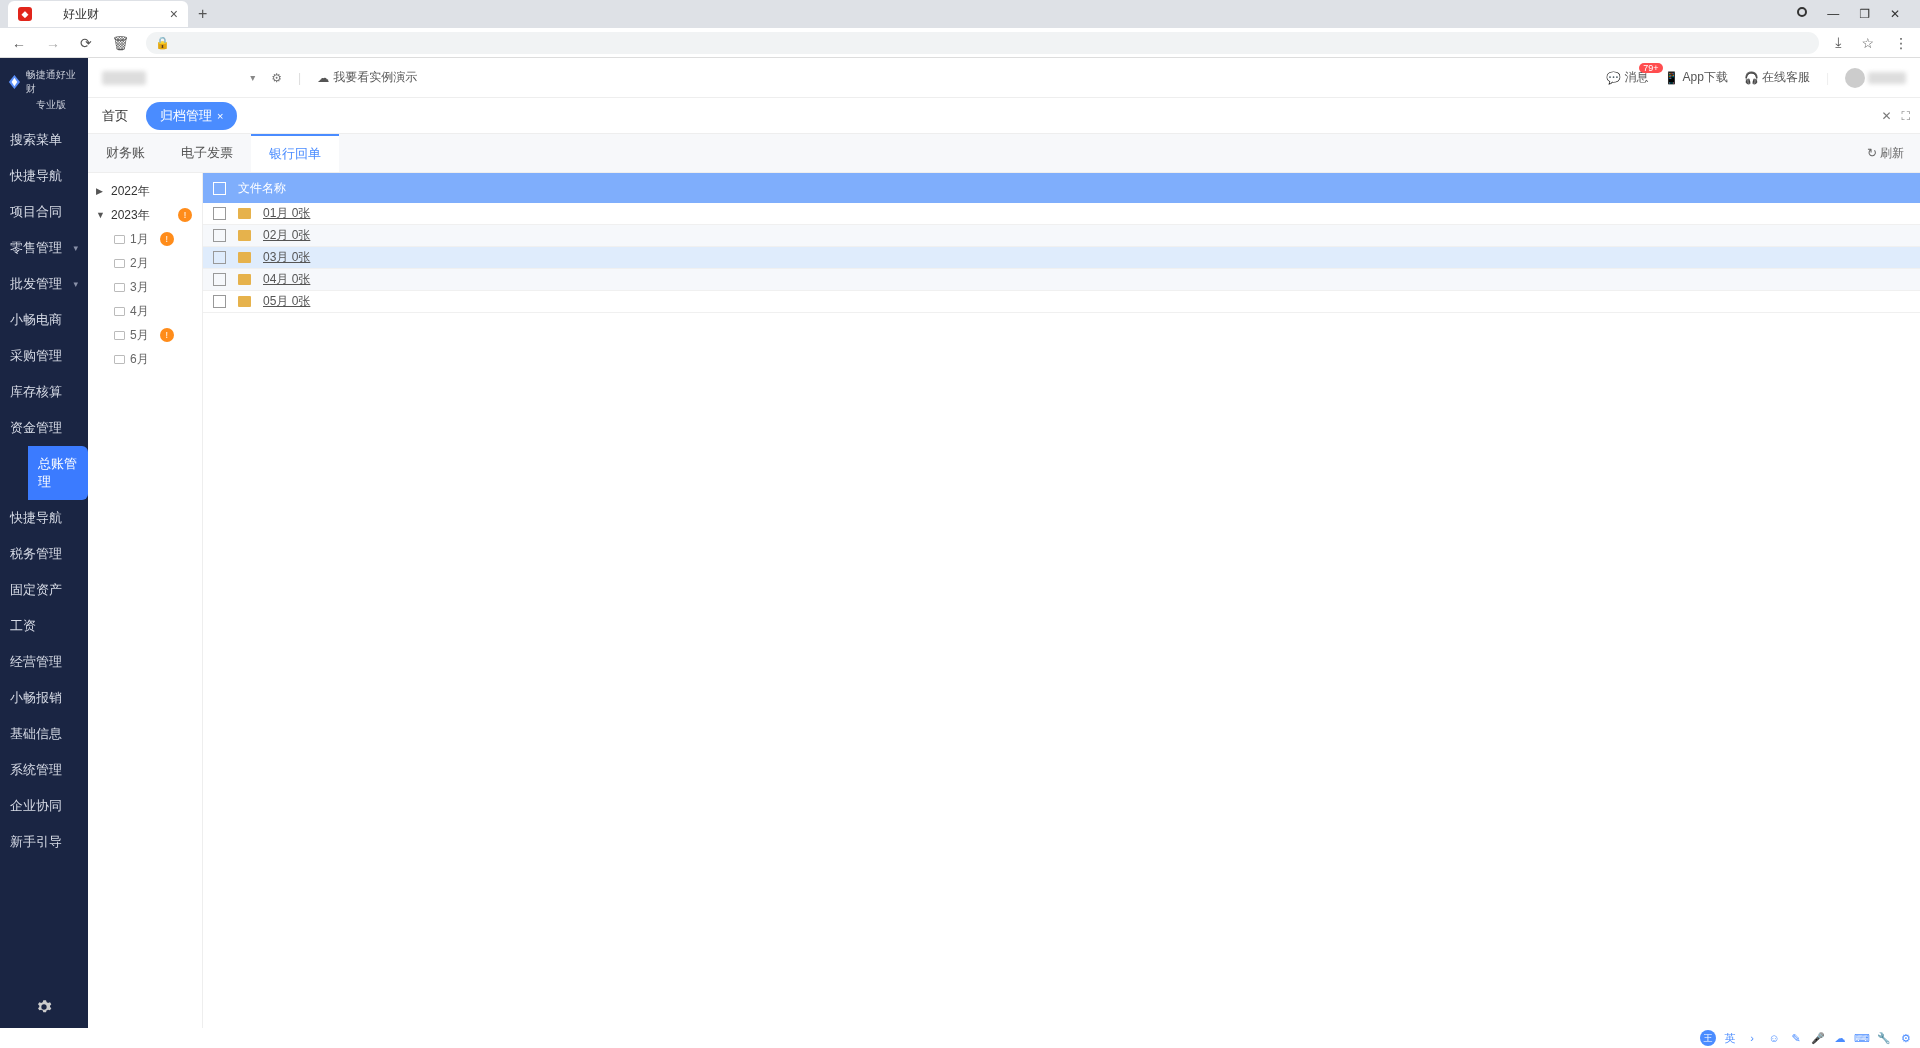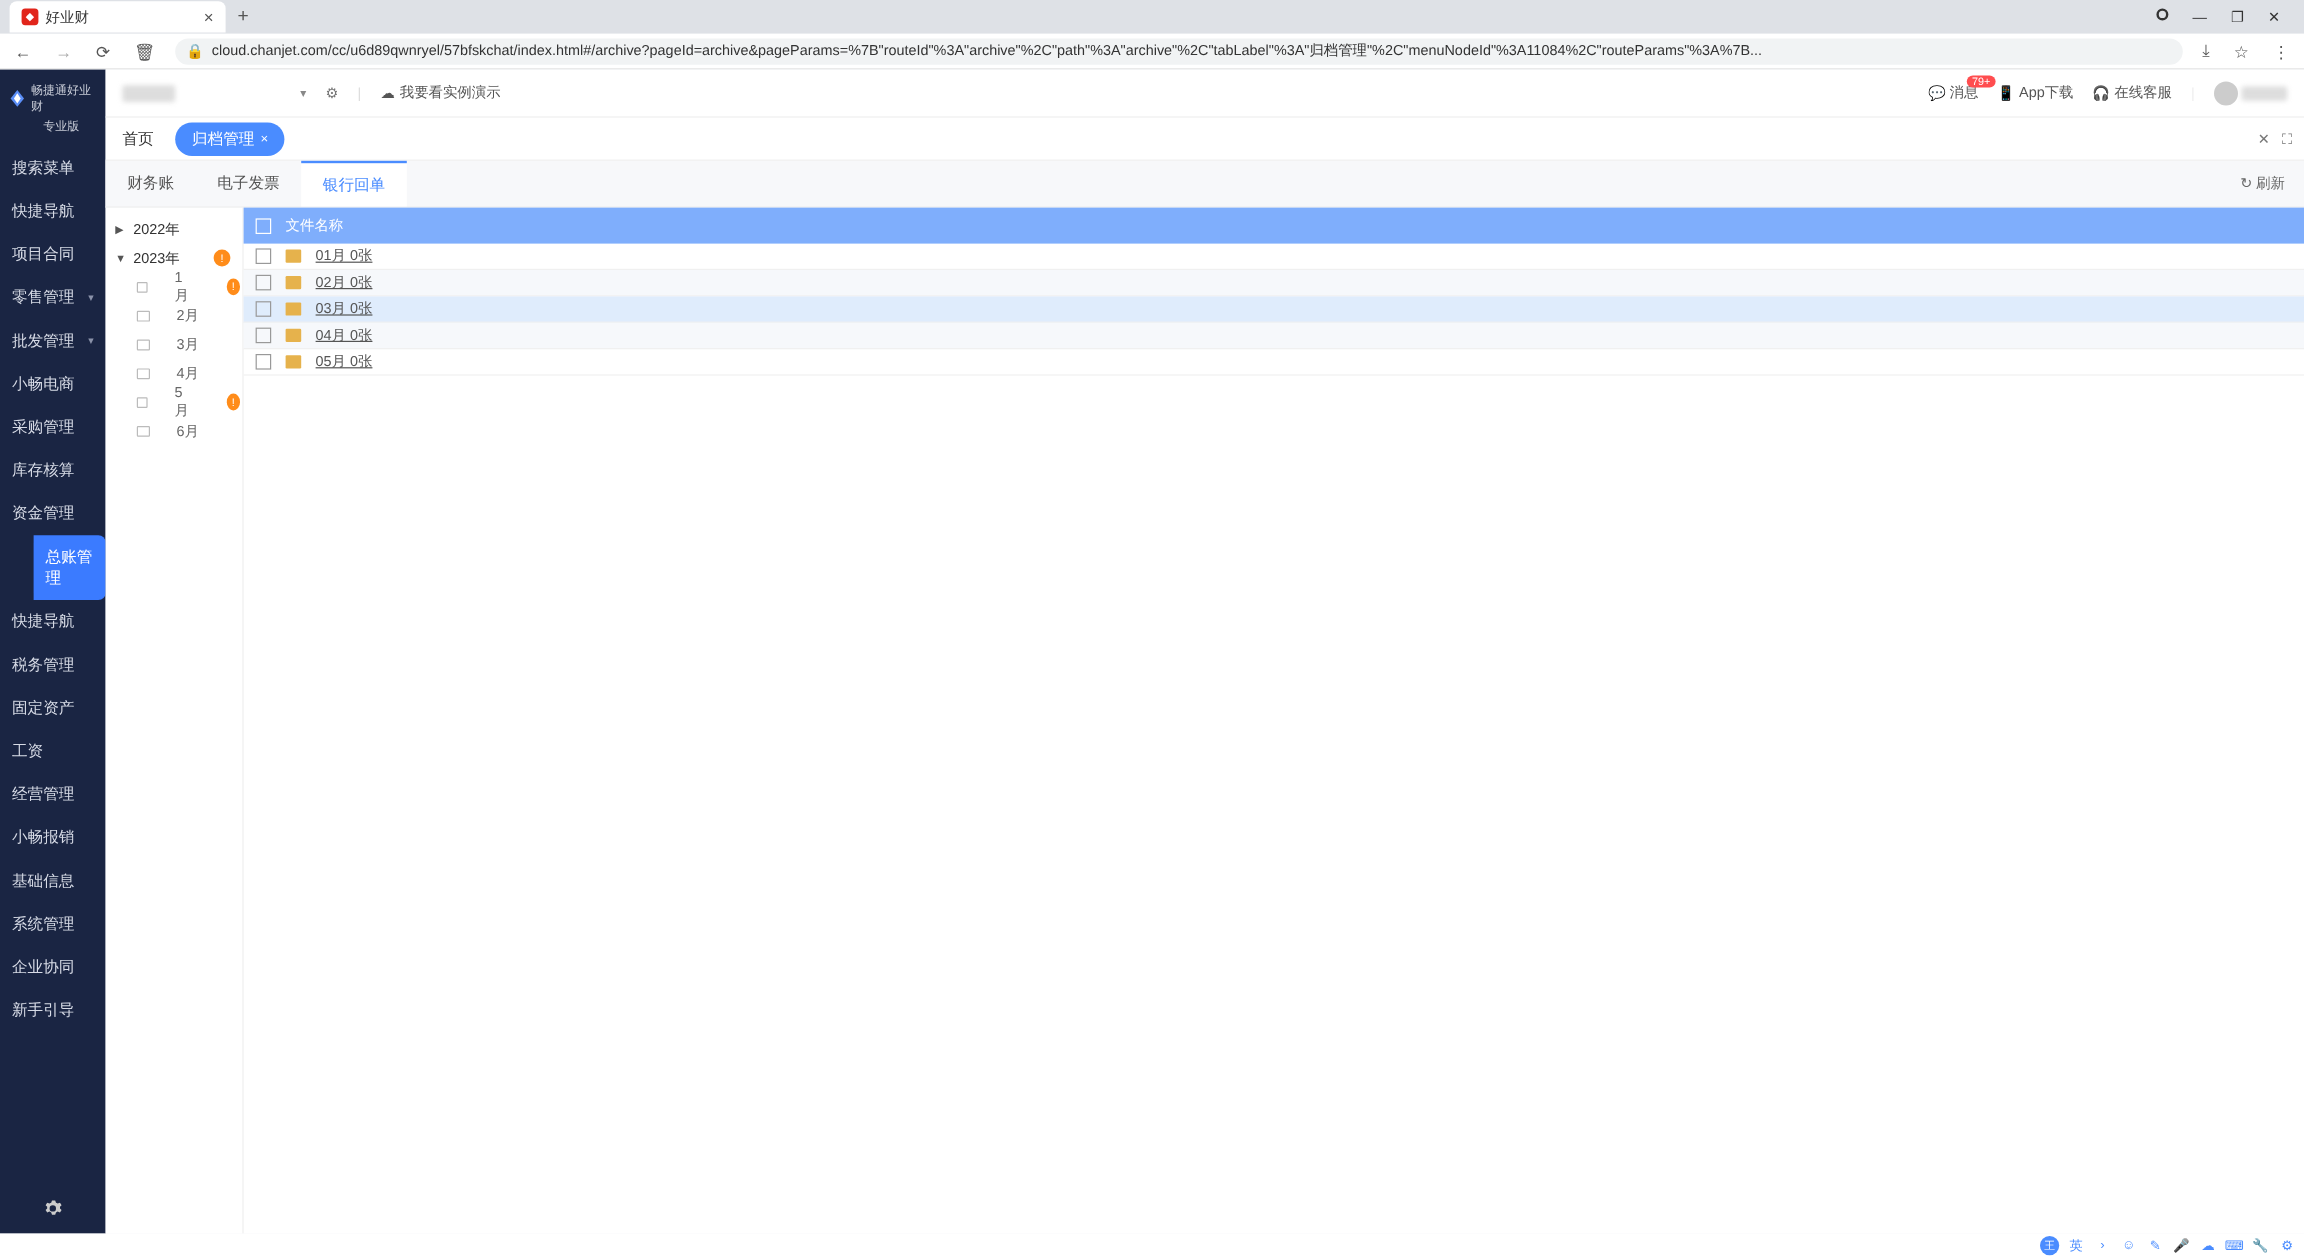--- a/index.html
+++ b/index.html
@@ -3,21 +3,21 @@
 <meta charset="utf-8">
 <style>
 * { margin: 0; padding: 0; box-sizing: border-box; }
 body { font-family: "Microsoft YaHei", sans-serif; font-size: 12px; color: #333; overflow: hidden; }
 
 
 .browser-chrome { background: #dee1e6; }
 .tab-bar { display: flex; align-items: center; height: 28px; padding: 0 8px; }
 .browser-tab { display: flex; align-items: center; background: #fff; height: 26px; padding: 0 10px; border-radius: 6px 6px 0 0; width: 180px; gap: 6px; }
 .tab-favicon { width: 14px; height: 14px; background: #e1251b; border-radius: 3px; color: #fff; font-size: 9px; display: flex; align-items: center; justify-content: center; }
-.tab-title { flex: 1; font-size: 12px; color: #333; }
+.tab-title { flex: 1; font-size: 12px; color: #333; margin-left: 25px; }
 .tab-close { color: #555; font-size: 14px; cursor: pointer; }
 .new-tab-btn { margin-left: 10px; color: #555; font-size: 16px; cursor: pointer; }
 .window-controls { margin-left: auto; display: flex; gap: 20px; padding-right: 12px; color: #333; }
 .window-controls span { cursor: pointer; font-size: 12px; }
 .wc-dot { width: 10px; height: 10px; border: 2px solid #333; border-radius: 50%; display: inline-block; }
 
 .nav-bar { display: flex; align-items: center; height: 30px; background: #fff; padding: 0 8px; gap: 12px; border-bottom: 1px solid #ddd; }
 .nav-btn { color: #555; font-size: 14px; cursor: pointer; padding: 0 4px; }
 .nav-btn.disabled { color: #aaa; }
 .url-wrap { flex: 1; display: flex; align-items: center; gap: 6px; background: #f1f3f4; border-radius: 12px; height: 22px; padding: 0 10px; overflow: hidden; }
@@ -64,21 +64,21 @@
 .sub-tabs { display: flex; align-items: center; border-bottom: 1px solid #eee; background: #f7f8fa; }
 .sub-tab { padding: 9px 18px; cursor: pointer; color: #555; font-size: 13px; }
 .sub-tab.active { background: #fff; color: #4a8cff; border-top: 2px solid #4a8cff; }
 .sub-tabs-right { margin-left: auto; padding-right: 16px; color: #666; cursor: pointer; display: flex; align-items: center; gap: 3px; }
 
 
 .content { flex: 1; display: flex; }
 .tree-panel { width: 115px; border-right: 1px solid #eee; padding-top: 6px; }
 .tree-node { display: flex; align-items: center; height: 24px; padding: 0 8px; cursor: pointer; font-size: 12px; color: #333; gap: 5px; }
 .tree-arrow { font-size: 9px; color: #555; width: 10px; }
-.tree-child { padding-left: 26px; display: flex; align-items: center; height: 24px; gap: 22px; cursor: pointer; color: #666; }
+.tree-child { padding-left: 26px; display: flex; align-items: center; height: 24px; gap: 5px; cursor: pointer; color: #666; }
 .child-folder { width: 11px; height: 9px; border: 1px solid #bbb; border-radius: 1px; }
 .tree-badge { width: 14px; height: 14px; background: #ff8c1a; color: #fff; border-radius: 50%; font-size: 9px; display: flex; align-items: center; justify-content: center; margin-left: auto; margin-right: 2px; }
 .tree-child .tree-badge { margin-left: 6px; }
 
 .table-area { flex: 1; }
 .table-header { background: #7faefc; color: #fff; height: 30px; display: flex; align-items: center; padding: 0 10px; gap: 12px; }
 .header-checkbox, .row-checkbox { width: 13px; height: 13px; border: 1px solid #fff; cursor: pointer; }
 .row-checkbox { border-color: #999; }
 .table-row { display: flex; align-items: center; height: 22px; padding: 0 10px; gap: 12px; border-bottom: 1px solid #f0f0f0; }
 .table-row:nth-child(even) { background: #f6f8fb; }
@@ -109,21 +109,20 @@
       <span>✕</span>
     </div>
   </div>
   <div class="nav-bar">
     <span class="nav-btn">←</span>
     <span class="nav-btn disabled">→</span>
     <span class="nav-btn">⟳</span>
     <span class="nav-btn">🗑</span>
     <div class="url-wrap">
       <span class="lock-icon">🔒</span>
-      <span class="url-text">cloud.chanjet.com/cc/u6d89qwnryel/57bfskchat/index.html#/archive?pageId=archive&amp;pageParams=%7B"routeId"%3A"archive"%2C"path"%3A"archive"%2C"tabLabel"%3A"归档管理"%2C"menuNodeId"%3A11084%2C"routeParams"%3A%7B...</span>
     </div>
     <span class="nav-btn">⤓</span>
     <span class="nav-btn">☆</span>
     <span class="nav-btn">⋮</span>
   </div>
 </div>
 
 <div class="app">
 
   <div class="sidebar">

